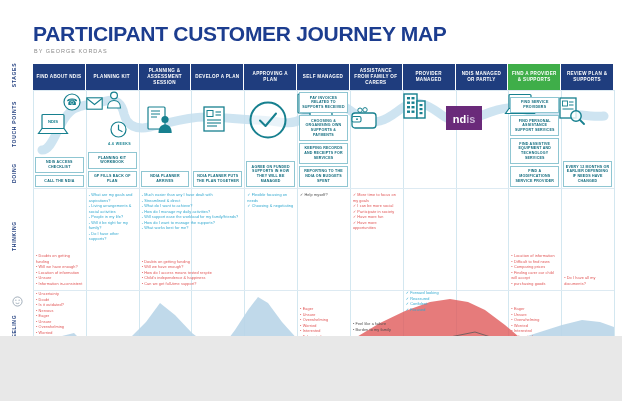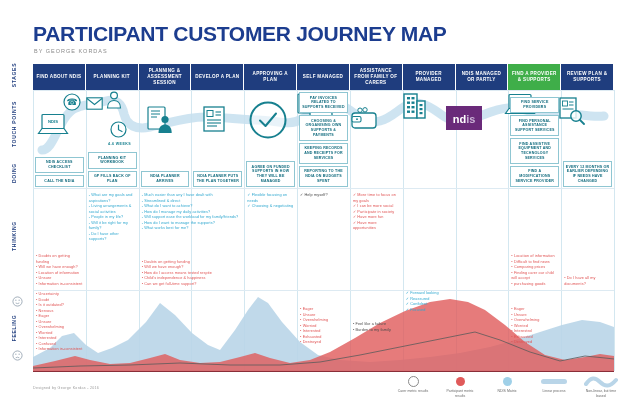--- a/index.html
+++ b/index.html
@@ -1,16 +1,16 @@
 <!DOCTYPE html>
 <html><head>
 <meta charset="utf-8">
 <style>
   html,body{margin:0;padding:0;background:#e8e8e8;font-family:"Liberation Sans",sans-serif;}
-  .canvas{position:relative;width:622px;height:401px;background:#fff;overflow:hidden;margin:0 auto;}
+  .canvas{position:relative;width:622px;height:336px;background:#fff;overflow:hidden;margin:0 auto;}
   .title{position:absolute;left:33px;top:22px;font-size:21px;font-weight:bold;letter-spacing:-0.3px;color:#1c3d8f;white-space:nowrap;}
   .subtitle{position:absolute;left:34px;top:48px;font-size:5.5px;letter-spacing:1px;color:#8a8a8a;}
   .rot-label{position:absolute;transform:rotate(-90deg);transform-origin:center;font-size:5px;font-weight:bold;letter-spacing:.7px;color:#1f3d7e;white-space:nowrap;width:60px;text-align:center;}
   .header-cell{position:absolute;top:64px;height:26px;display:flex;align-items:center;justify-content:center;text-align:center;color:#fff;font-size:4.6px;font-weight:bold;letter-spacing:.3px;line-height:1.25;padding:0 2px;box-sizing:border-box;border-right:1px solid #fff;}
   .vline{position:absolute;top:90px;height:281px;width:1px;background:#d3e7f0;}
   .hline{position:absolute;left:33px;width:581px;height:1px;background:#ddeaf2;}
   .baseline{position:absolute;left:33px;top:370px;width:581px;height:1.5px;background:#8a2e38;}
   .icon{position:absolute;z-index:3;line-height:0;}
   .icon-note{position:absolute;z-index:3;font-size:3.6px;font-weight:bold;color:#17808f;letter-spacing:.4px;}
   .doing-cell{position:absolute;top:91px;height:96px;display:flex;flex-direction:column;justify-content:flex-end;gap:2px;z-index:3;box-sizing:border-box;padding:0 2px;}

